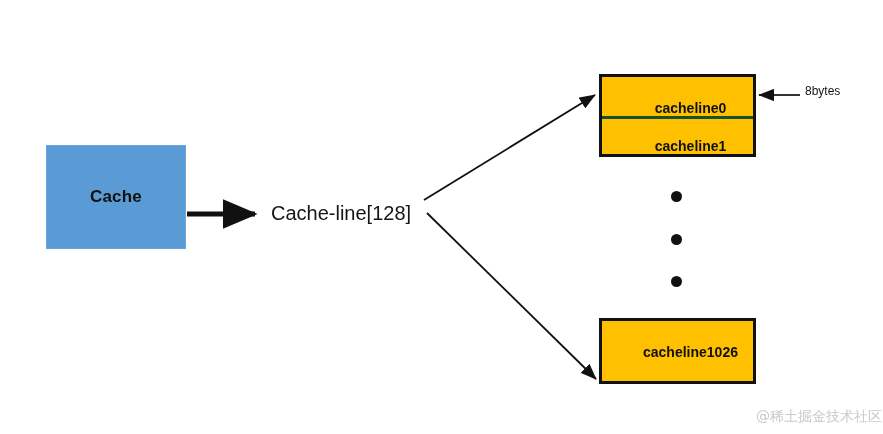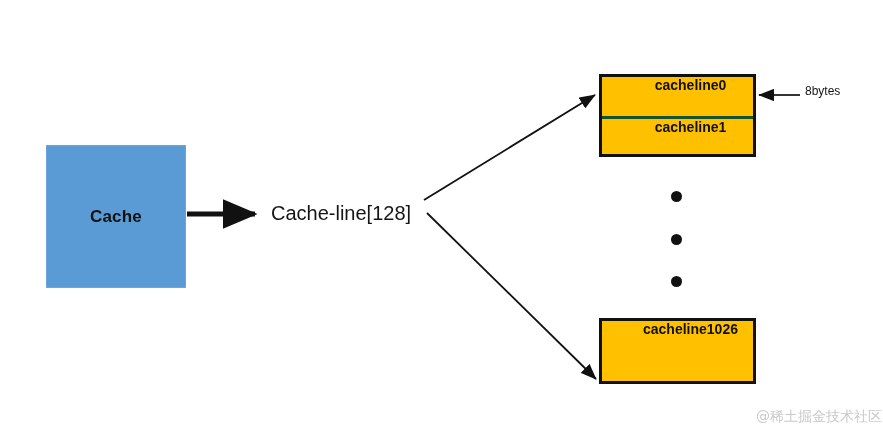--- a/index.html
+++ b/index.html
@@ -25,21 +25,21 @@
     height: 434px;
     pointer-events: none;
   }
 
   
   .cache-box {
     position: absolute;
     left: 46px;
     top: 145px;
     width: 140px;
-    height: 143px;
+    height: 104px;
     background: #5B9BD5;
     border: 1px solid #6BA6DA;
     box-sizing: border-box;
     display: flex;
     align-items: center;
     justify-content: center;
   }
   .cache-box-label {
     font-size: 17px;
     font-weight: bold;
@@ -74,21 +74,21 @@
     border: 3px solid #111111;
     box-sizing: border-box;
     background: #FFC000;
   }
   .stack.top  { top: 74px;  height: 83px; }
   .stack.bottom { top: 318px; height: 66px; }
 
   .cl-row {
     height: 38.5px;
     display: flex;
-    align-items: flex-start;
+    align-items: flex-end;
     justify-content: center;
     background: #FFC000;
     box-sizing: border-box;
     padding-left: 26px;
   }
   .cl-row + .cl-row {
     border-top: 3px solid #14532d;
   }
   .cl-label {
     font-size: 14px;

